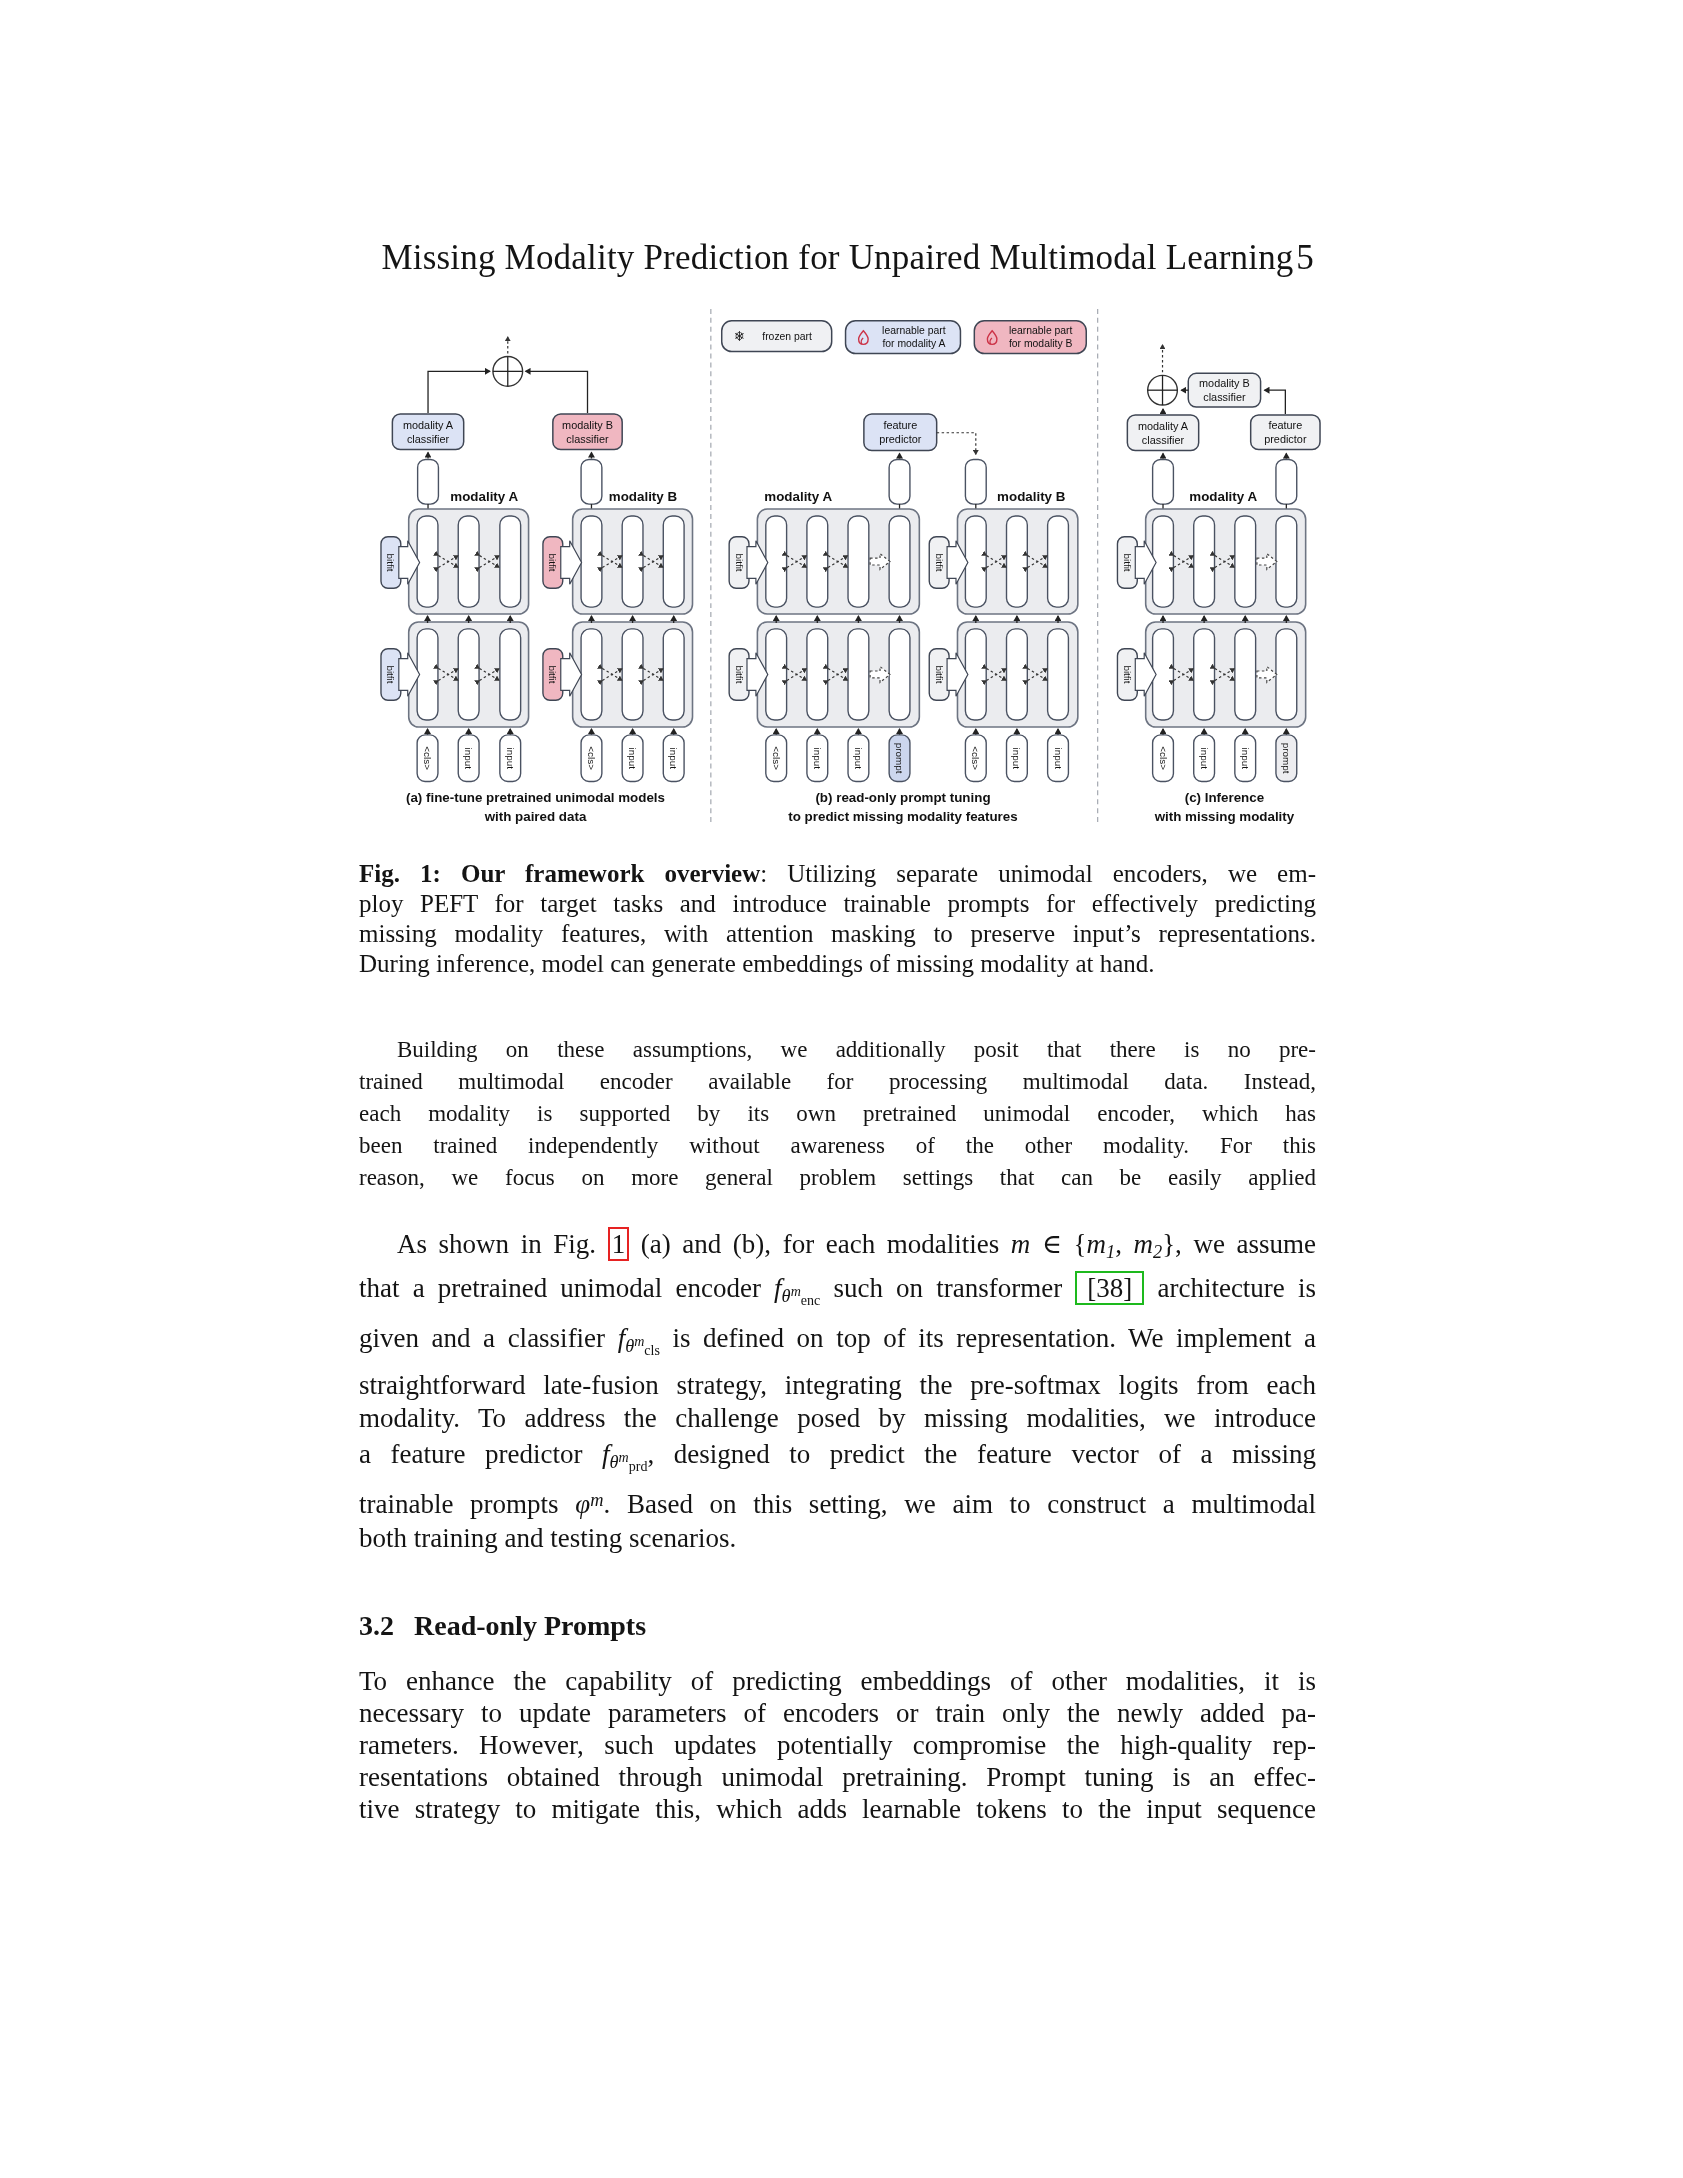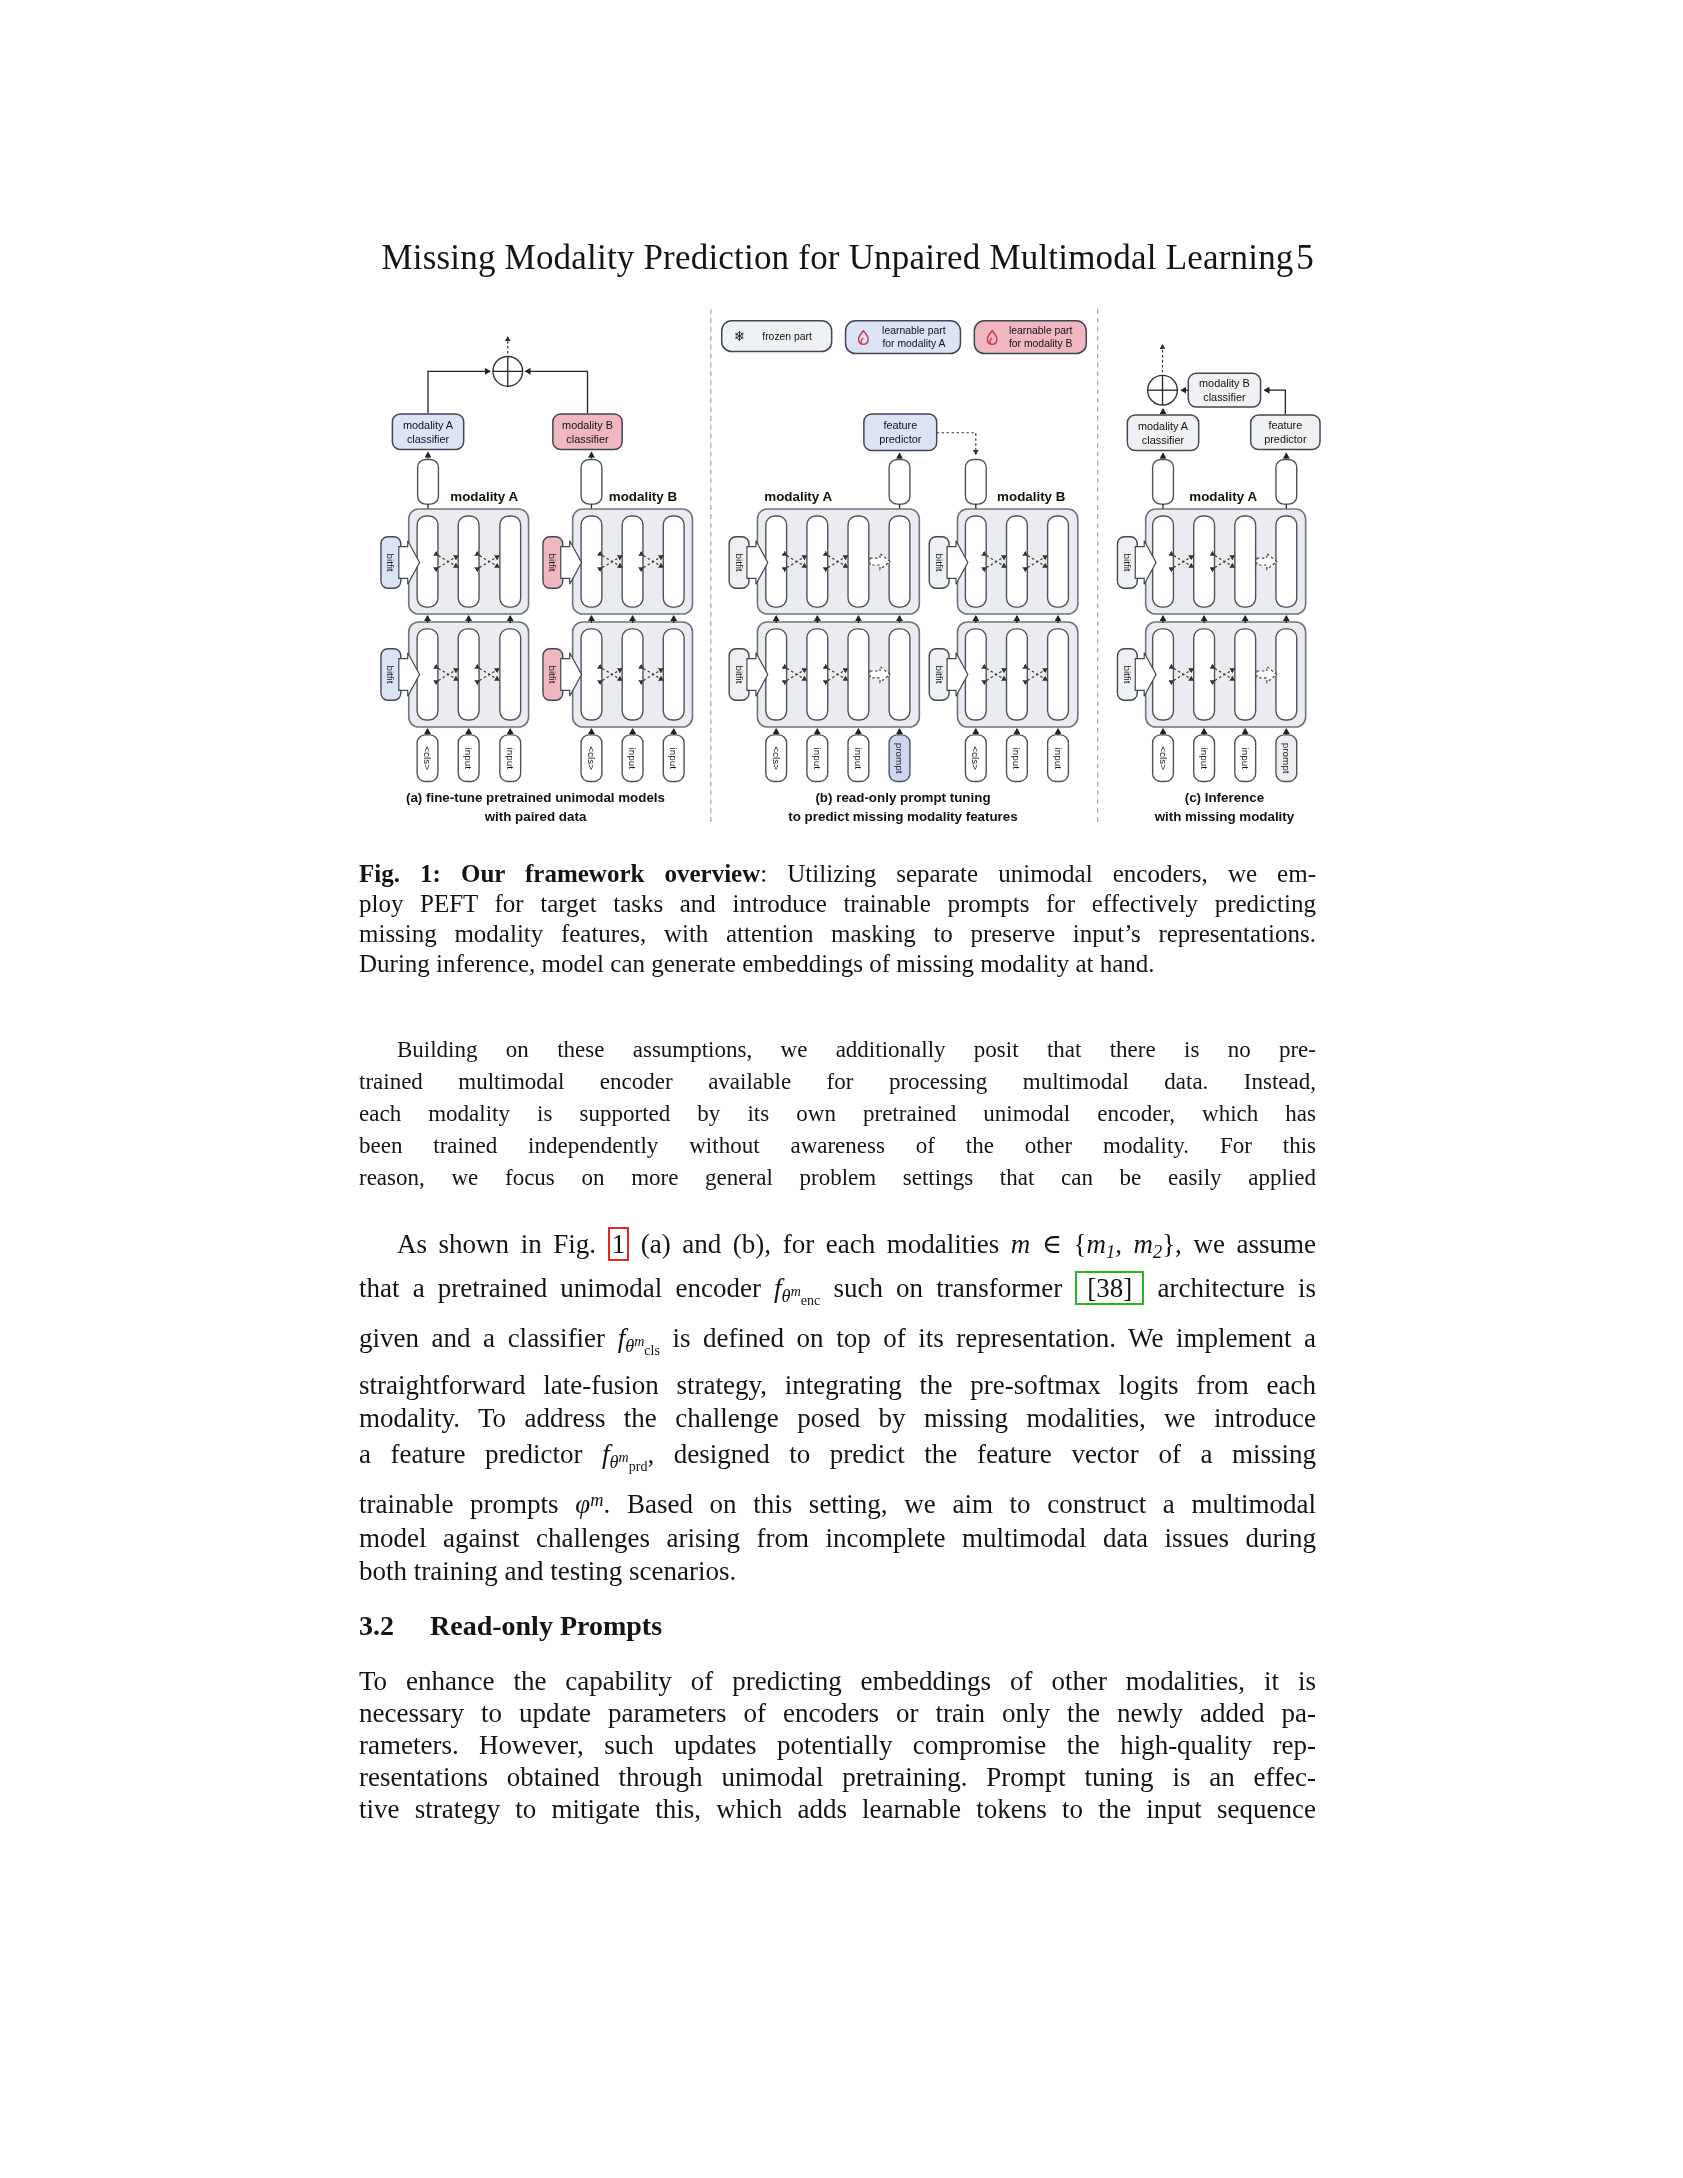--- a/index.html
+++ b/index.html
@@ -27,21 +27,21 @@
   .pln{stroke:#222;stroke-width:1.3;fill:none}
   .dt{stroke:#333;stroke-width:1.2;fill:none;stroke-dasharray:2.5,2.5}
   .dash{stroke:#a9adb5;stroke-width:1.3;stroke-dasharray:5,4}
   .snow{font-size:14px;font-family:"DejaVu Sans",sans-serif;fill:#4d8fdd;text-anchor:middle}
   
   .col{left:359px;width:957px}
   #figcap{top:859px;font-size:25px;line-height:30px}
   #p1{top:1034px;font-size:23px;line-height:32px}
   #p2{top:1228px;font-size:27px;line-height:33px}
   #heading{top:1610px;font-size:28px;font-weight:bold}
-  #heading .num{margin-right:36px}
+  #heading .num{margin-right:20px}
   #p3{top:1665px;font-size:27px;line-height:32px}
   .jl{text-align:justify;text-align-last:justify}
   .ind{text-indent:38px}
   .tall{line-height:38px}
   .b{font-weight:bold}
   .it{font-style:italic}
   .sb{font-style:italic;font-size:68%;vertical-align:-0.28em}
   .sbp{font-style:italic;font-size:52%;vertical-align:0.05em}
   .sb2{font-size:52%;vertical-align:-0.55em}
   .sp{font-style:italic;font-size:68%;vertical-align:0.4em}
@@ -380,21 +380,20 @@
 </div>
 
 <div class="abs col" id="p2">
   <div class="jl ind"><span>As shown in Fig. </span><span class="bx-red">1</span><span> (a) and (b), for each modalities </span><span class="it">m</span><span> ∈ {</span><span class="it">m</span><span class="sb">1</span><span>, </span><span class="it">m</span><span class="sb">2</span><span>}, we assume</span></div>
   <div class="jl tall"><span>that a pretrained unimodal encoder </span><span class="it">f</span><span class="sb">θ</span><span class="sbp">m</span><span class="sb2">enc</span><span> such on transformer </span><span class="bx-green">[38]</span><span> architecture is</span></div>
   <div class="jl tall"><span>given and a classifier </span><span class="it">f</span><span class="sb">θ</span><span class="sbp">m</span><span class="sb2">cls</span><span> is defined on top of its representation. We implement a</span></div>
   <div class="jl"><span>straightforward late-fusion strategy, integrating the pre-softmax logits from each</span></div>
   <div class="jl"><span>modality. To address the challenge posed by missing modalities, we introduce</span></div>
   <div class="jl tall"><span>a feature predictor </span><span class="it">f</span><span class="sb">θ</span><span class="sbp">m</span><span class="sb2">prd</span><span>, designed to predict the feature vector of a missing</span></div>
   <div class="jl"><span>trainable prompts </span><span class="it">φ</span><span class="sp">m</span><span>. Based on this setting, we aim to construct a multimodal</span></div>
-  <div class="jl"><span>model against challenges arising from incomplete multimodal data issues during</span></div>
   <div><span>both training and testing scenarios.</span></div>
 </div>
 
 <div class="abs col" id="heading">
   <span class="num">3.2</span><span>Read-only Prompts</span>
 </div>
 
 <div class="abs col" id="p3">
   <div class="jl">To enhance the capability of predicting embeddings of other modalities, it is</div>
   <div class="jl">necessary to update parameters of encoders or train only the newly added pa-</div>

